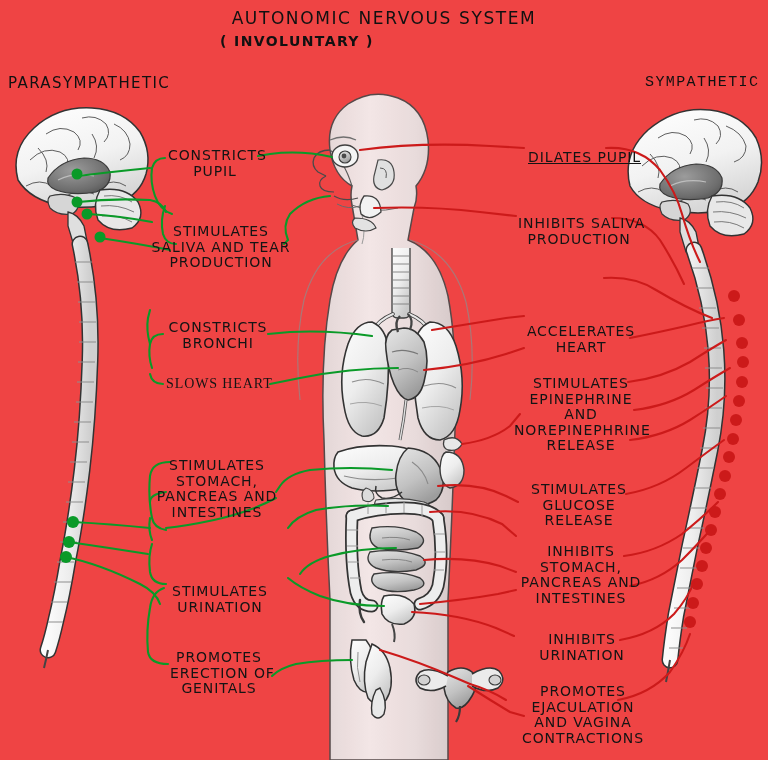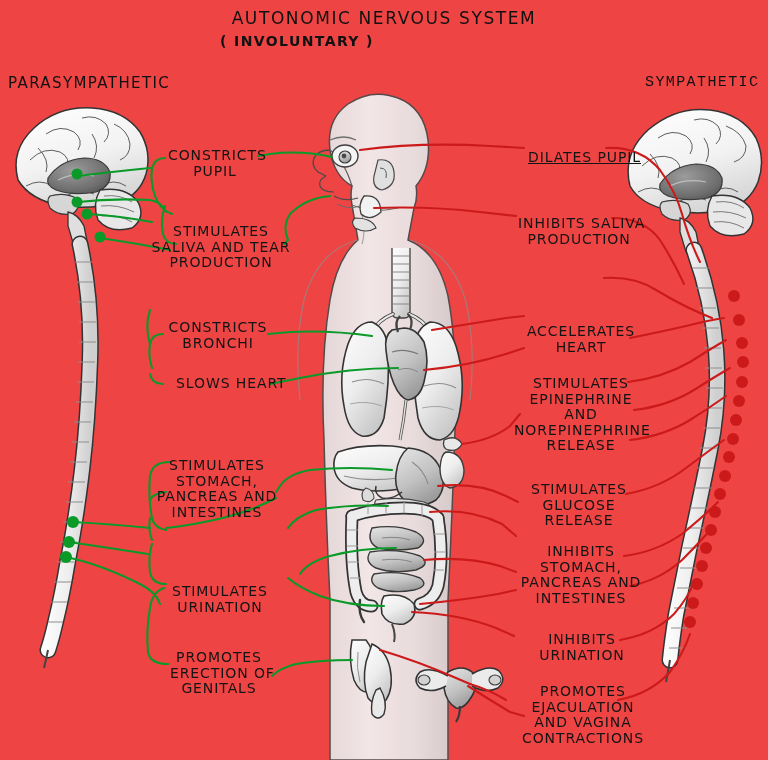--- a/index.html
+++ b/index.html
@@ -485,21 +485,21 @@
   <div class="side-head" id="head-para">PARASYMPATHETIC</div>
   <div class="side-head" id="head-symp">SYMPATHETIC</div>
 
   <div class="lbl c" style="left:168px; top:148px; width:94px;">CONSTRICTS
 PUPIL</div>
   <div class="lbl c" style="left:150px; top:224px; width:142px;">STIMULATES
 SALIVA AND TEAR
 PRODUCTION</div>
   <div class="lbl c" style="left:168px; top:320px; width:100px;">CONSTRICTS
 BRONCHI</div>
-  <div class="lbl c" style="left:176px; top:376px; width:106px;">SLOWS HEART</div>
+  <div class="lbl c" style="left:166px; top:376px; width:106px;font-family:Liberation Serif, serif;">SLOWS HEART</div>
   <div class="lbl c" style="left:155px; top:458px; width:124px;">STIMULATES
 STOMACH,
 PANCREAS AND
 INTESTINES</div>
   <div class="lbl c" style="left:168px; top:584px; width:104px;">STIMULATES
 URINATION</div>
   <div class="lbl c" style="left:170px; top:650px; width:98px;">PROMOTES
 ERECTION OF
 GENITALS</div>
 

